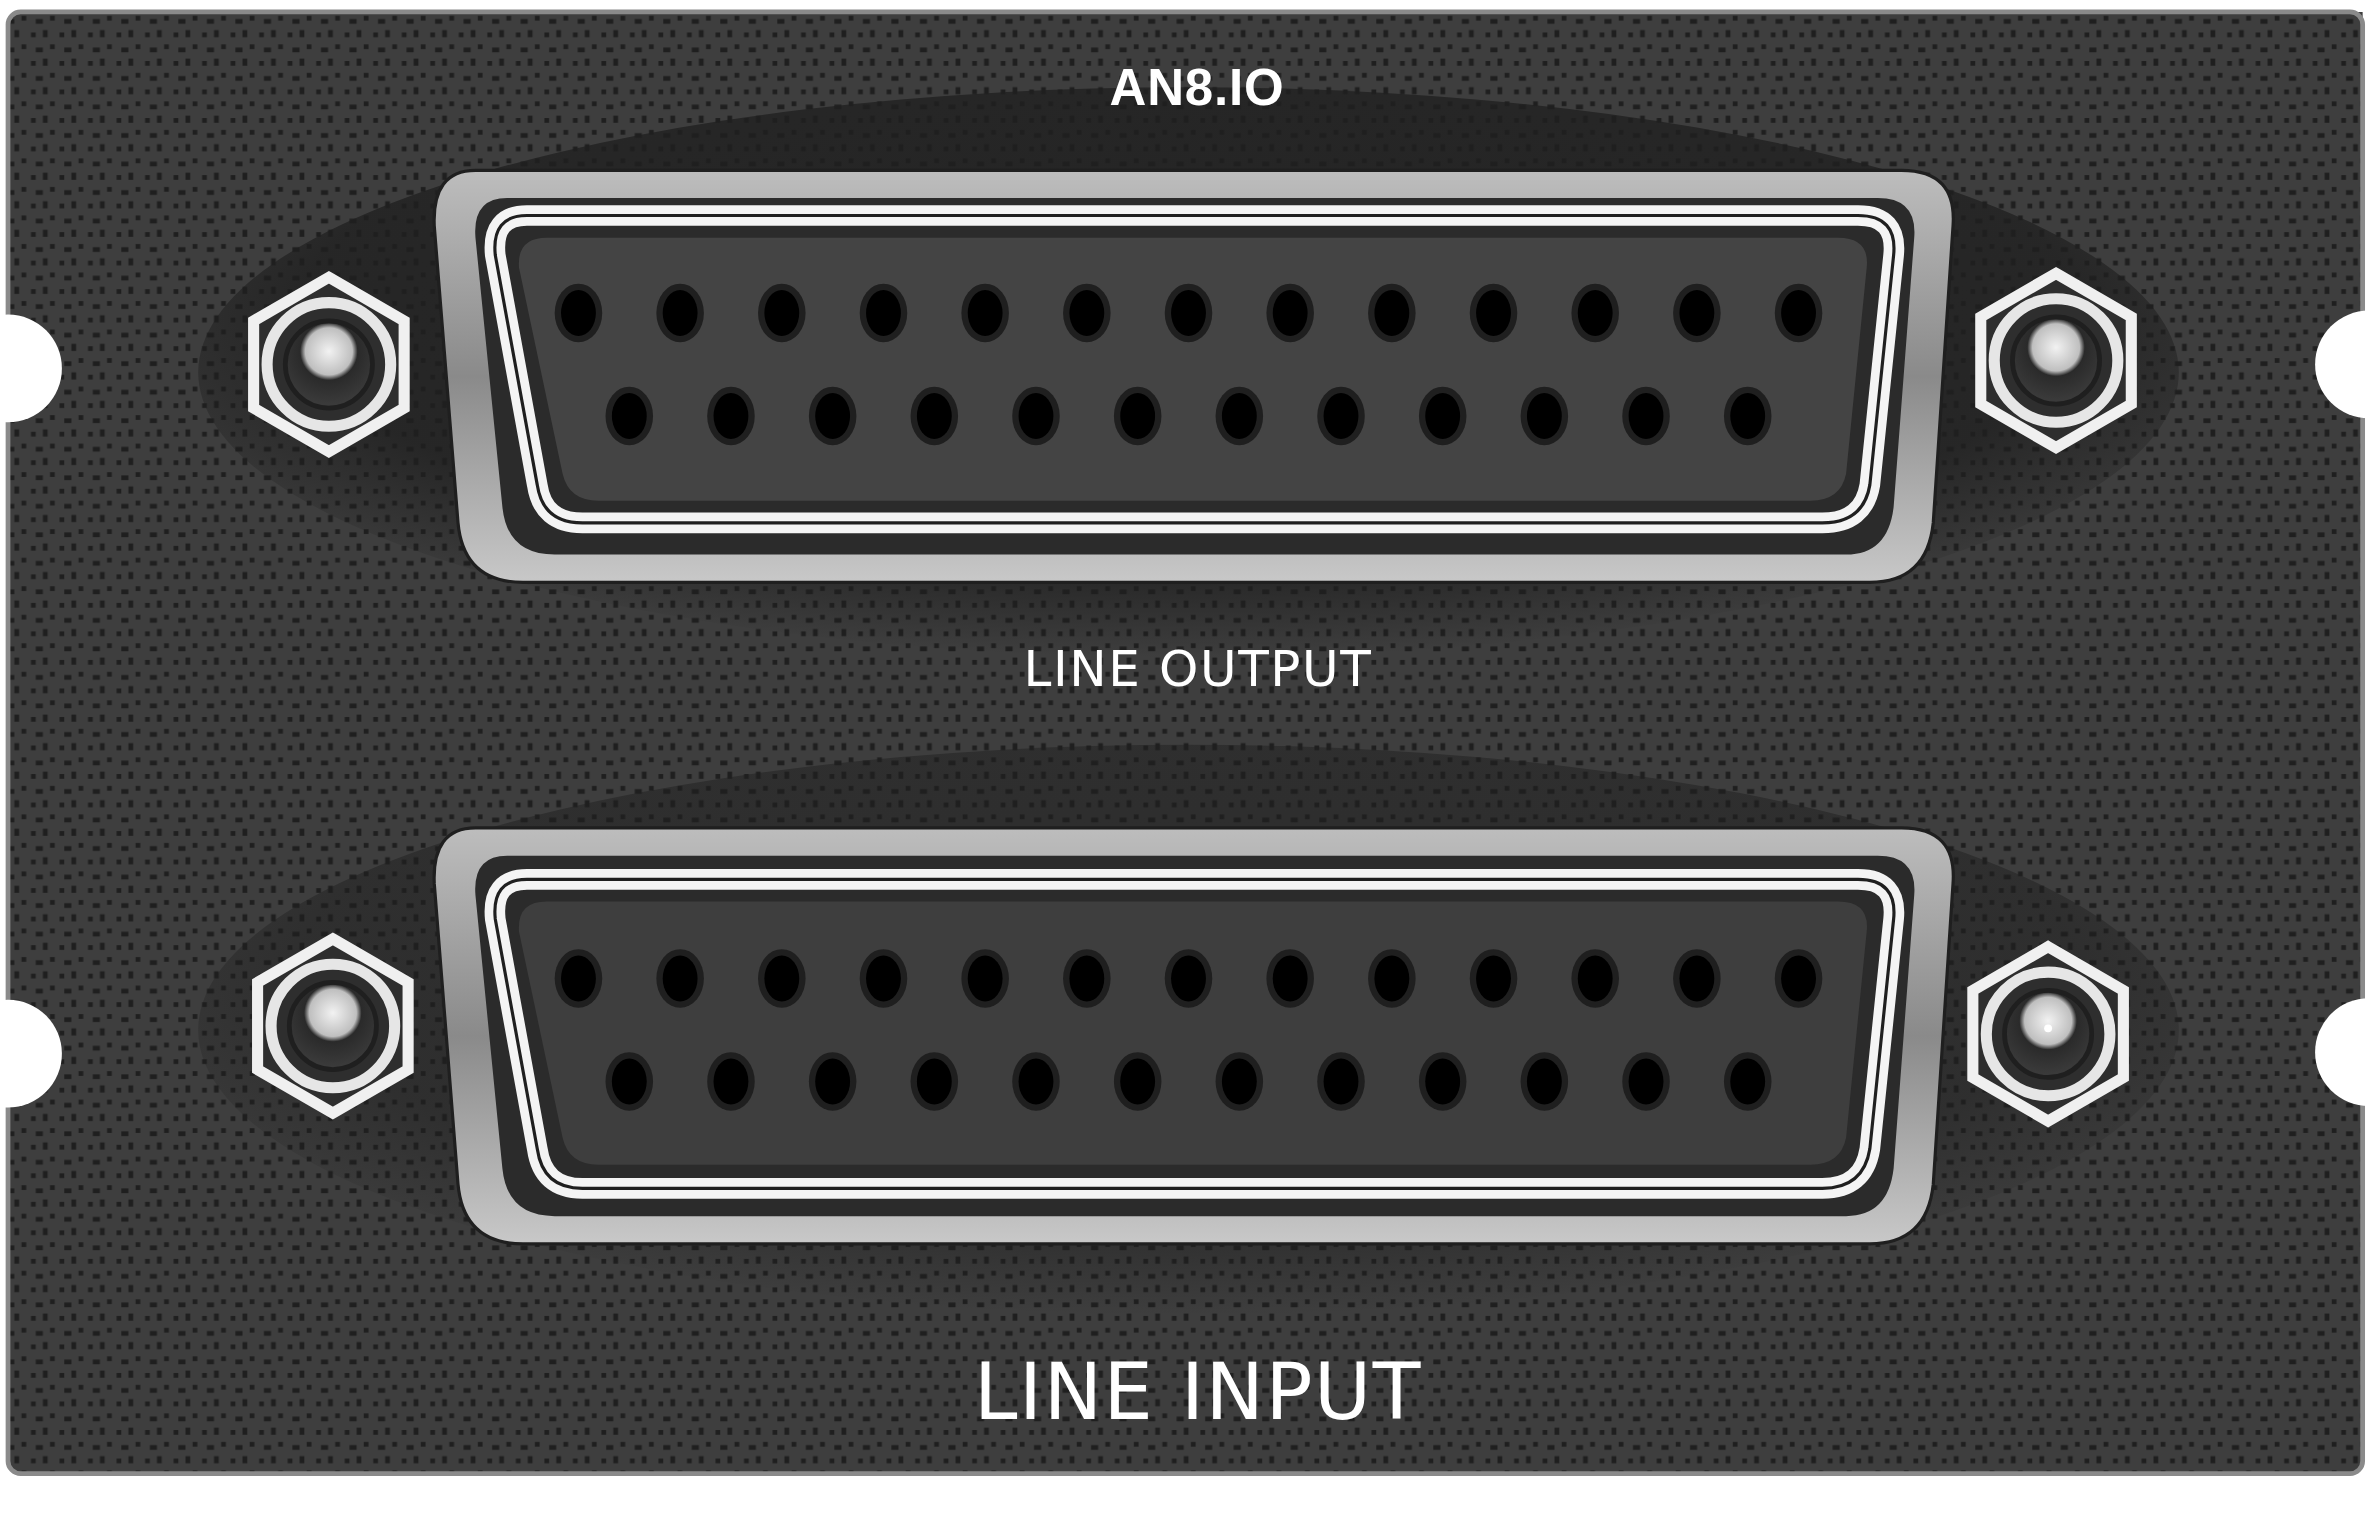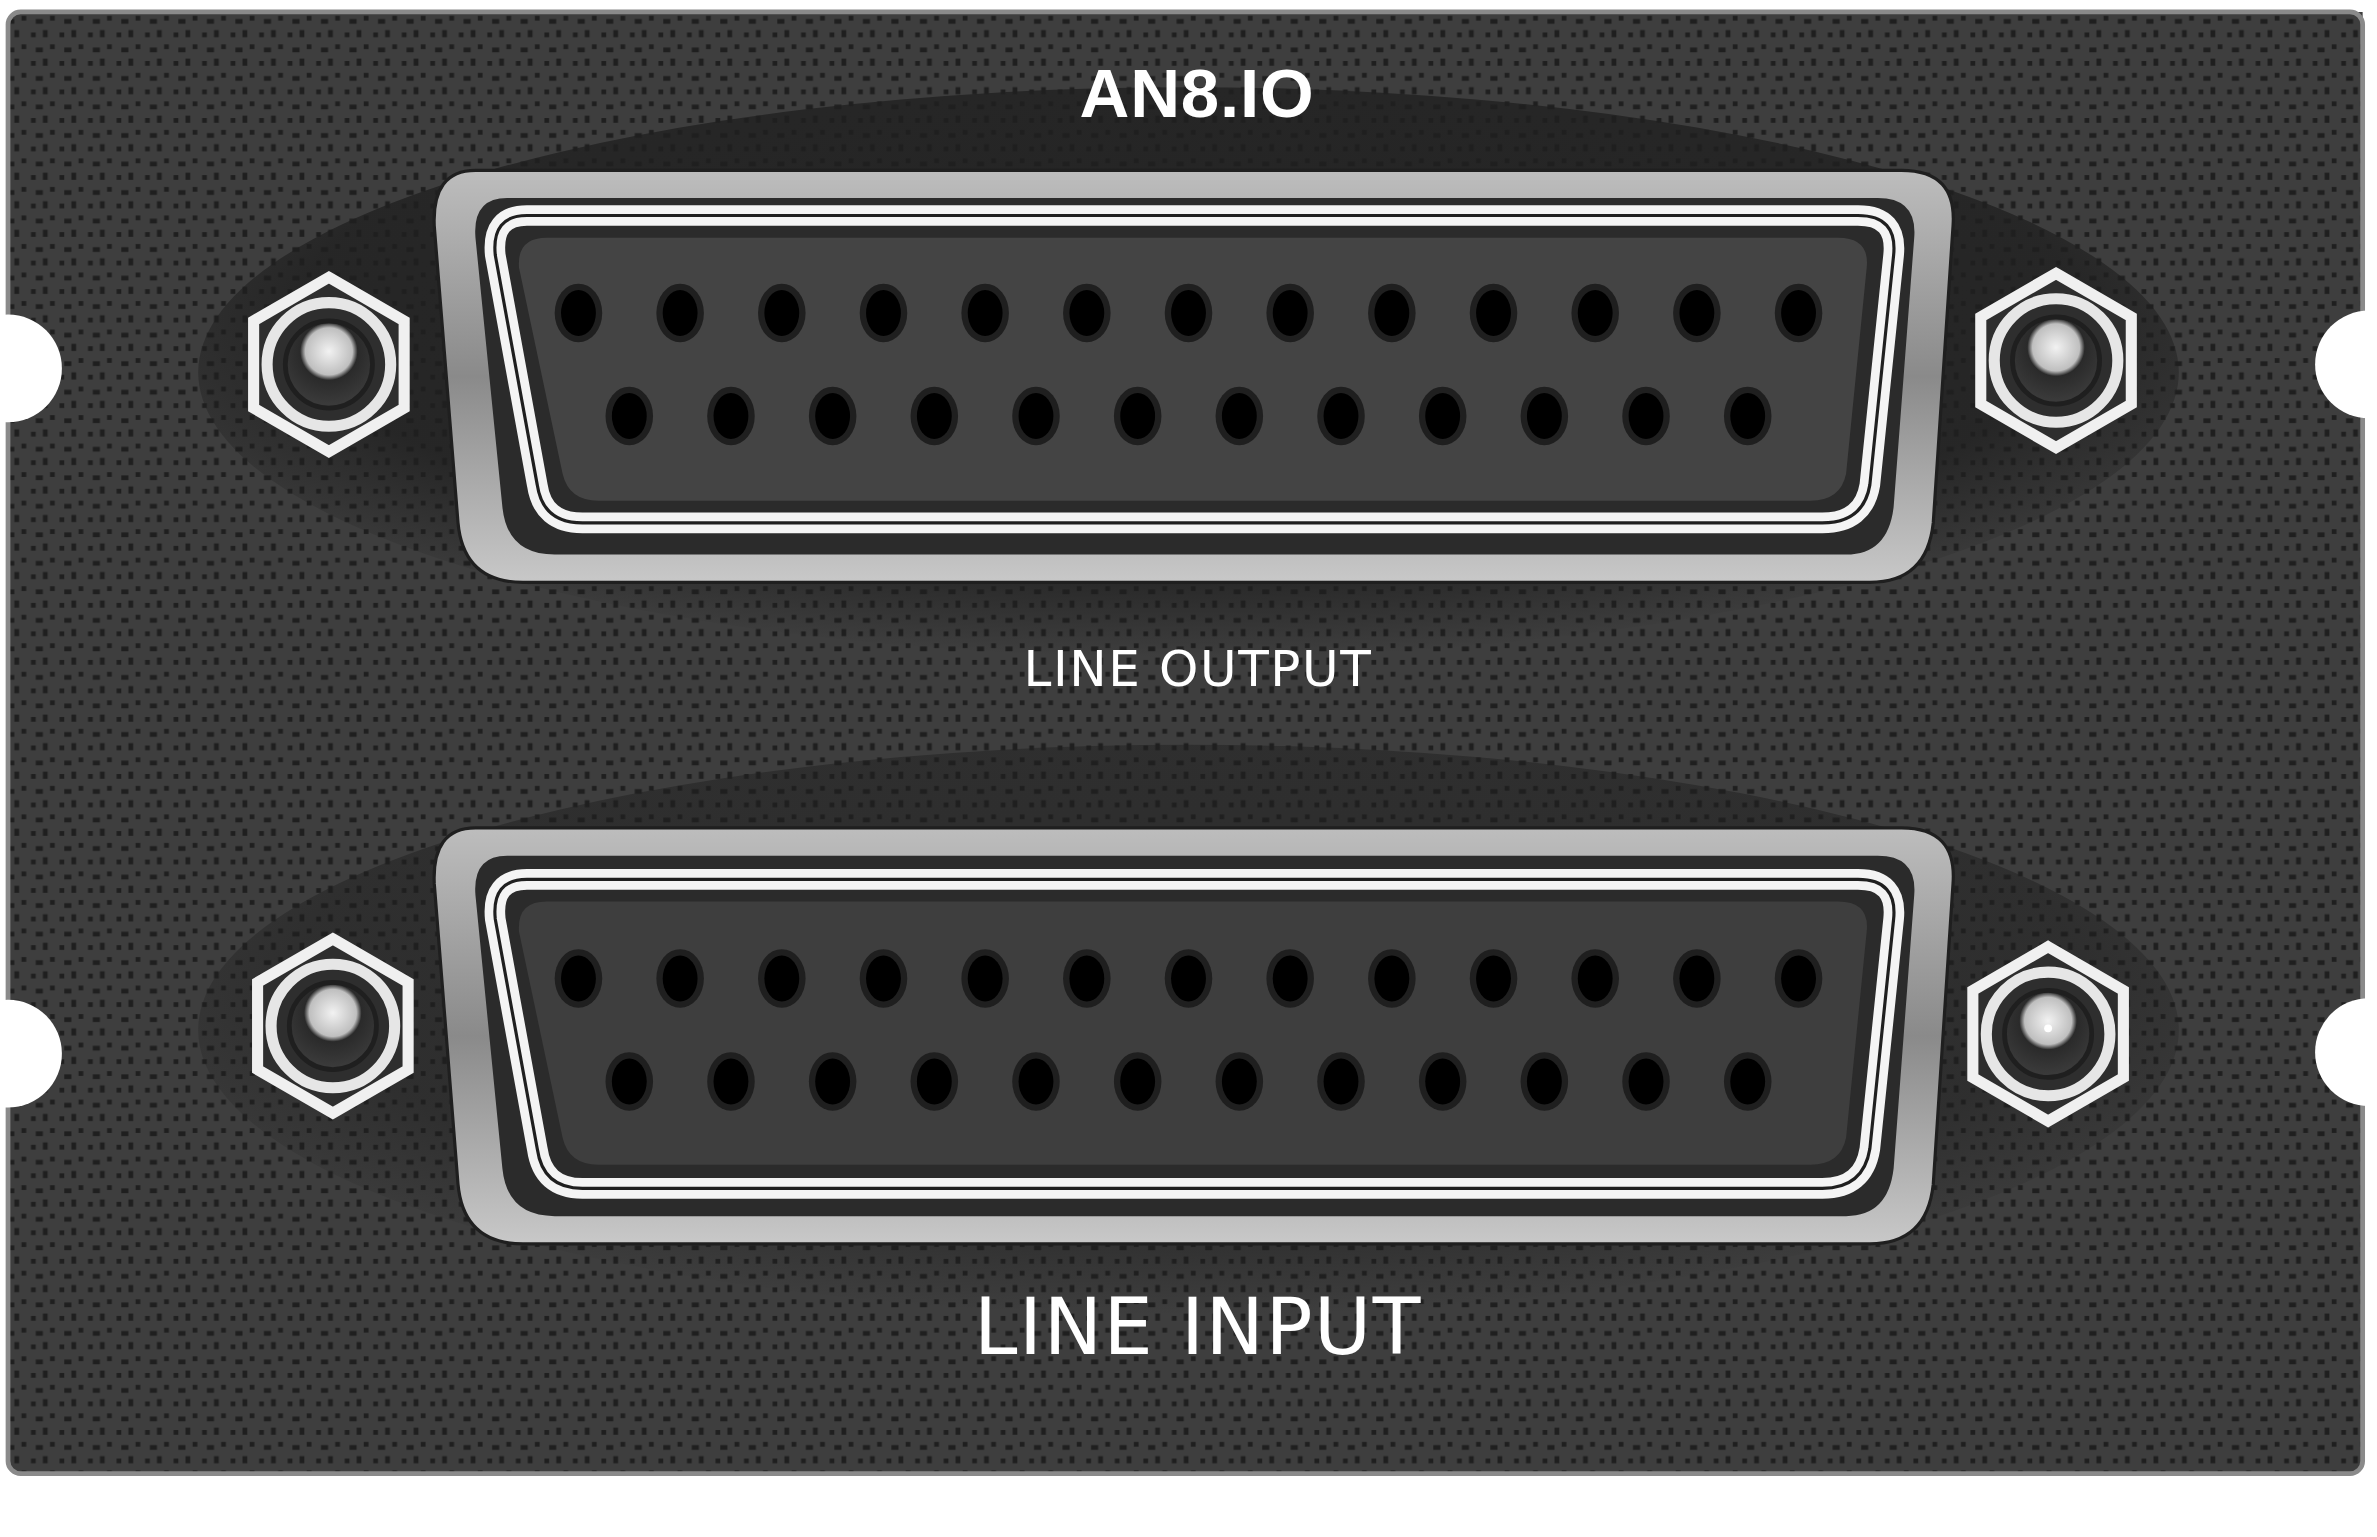--- a/index.html
+++ b/index.html
@@ -2,23 +2,23 @@
 <html style="font-size:12.7px"><head>
 <meta charset="utf-8">
 <style>
   html, body { margin:0; padding:0; background:#ffffff; }
   body { width:2377px; height:1537px; position:relative; overflow:hidden;
          font-family:"DejaVu Sans", sans-serif; }
   #scene { position:absolute; left:0; top:0; width:2377px; height:1537px; }
   .label { position:absolute; color:#ffffff; text-align:center; white-space:nowrap;
            transform:translateX(-50%); letter-spacing:1.6px; }
   #title { left:1197px; top:48px; font-family:"Liberation Sans", sans-serif;
-           font-weight:bold; font-size:69px; line-height:79px; letter-spacing:0.8px;margin-top:6px; }
+           font-weight:bold; font-size:51px; line-height:79px; letter-spacing:0.8px; }
   #lbl-out { left:1198px; top:626px; font-size:50px; line-height:87px; }
-  #lbl-in  { left:1198px; top:1284px; font-size:78px; line-height:87px; }
+  #lbl-in  { left:1198px; top:1349px; font-size:78px; line-height:87px; }
 </style>
 </head>
 <body>
 
 <div id="scene">
   <svg id="art" width="2377" height="1537" viewBox="0 0 3000 1940" xmlns="http://www.w3.org/2000/svg">
     <defs>
       <pattern id="mottle" width="36" height="36" patternUnits="userSpaceOnUse">
         <rect width="36" height="36" fill="#3e3e3e"></rect>
         <rect x="3" y="5" width="6" height="6" fill="#1f1f1f"></rect>

